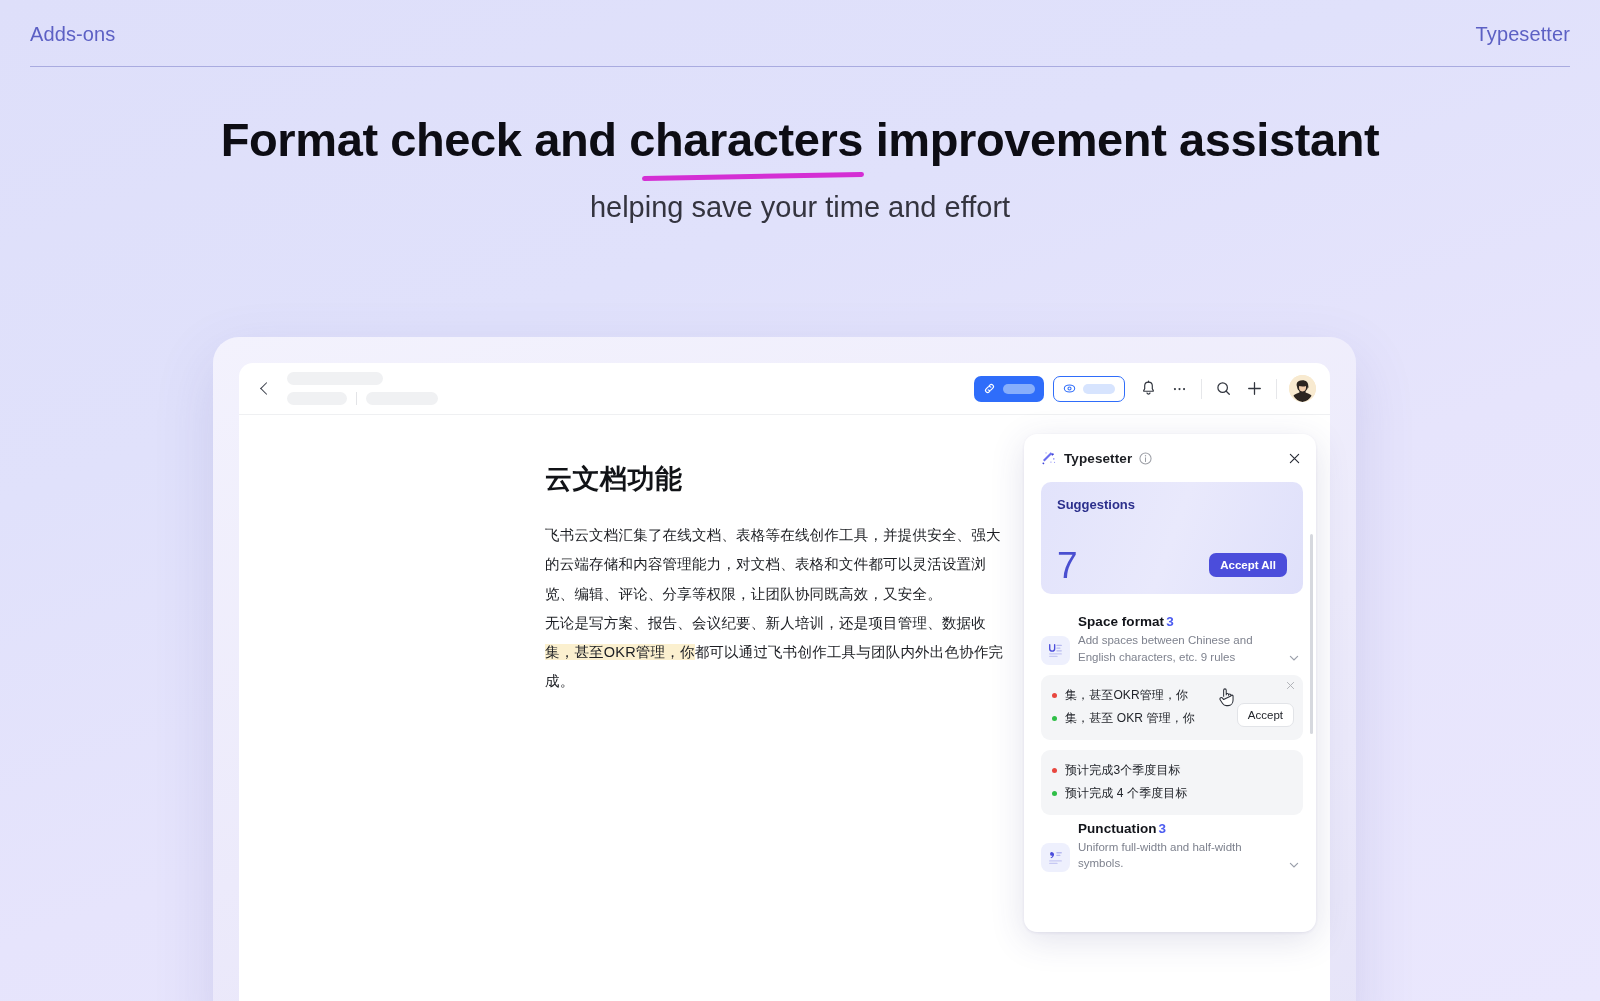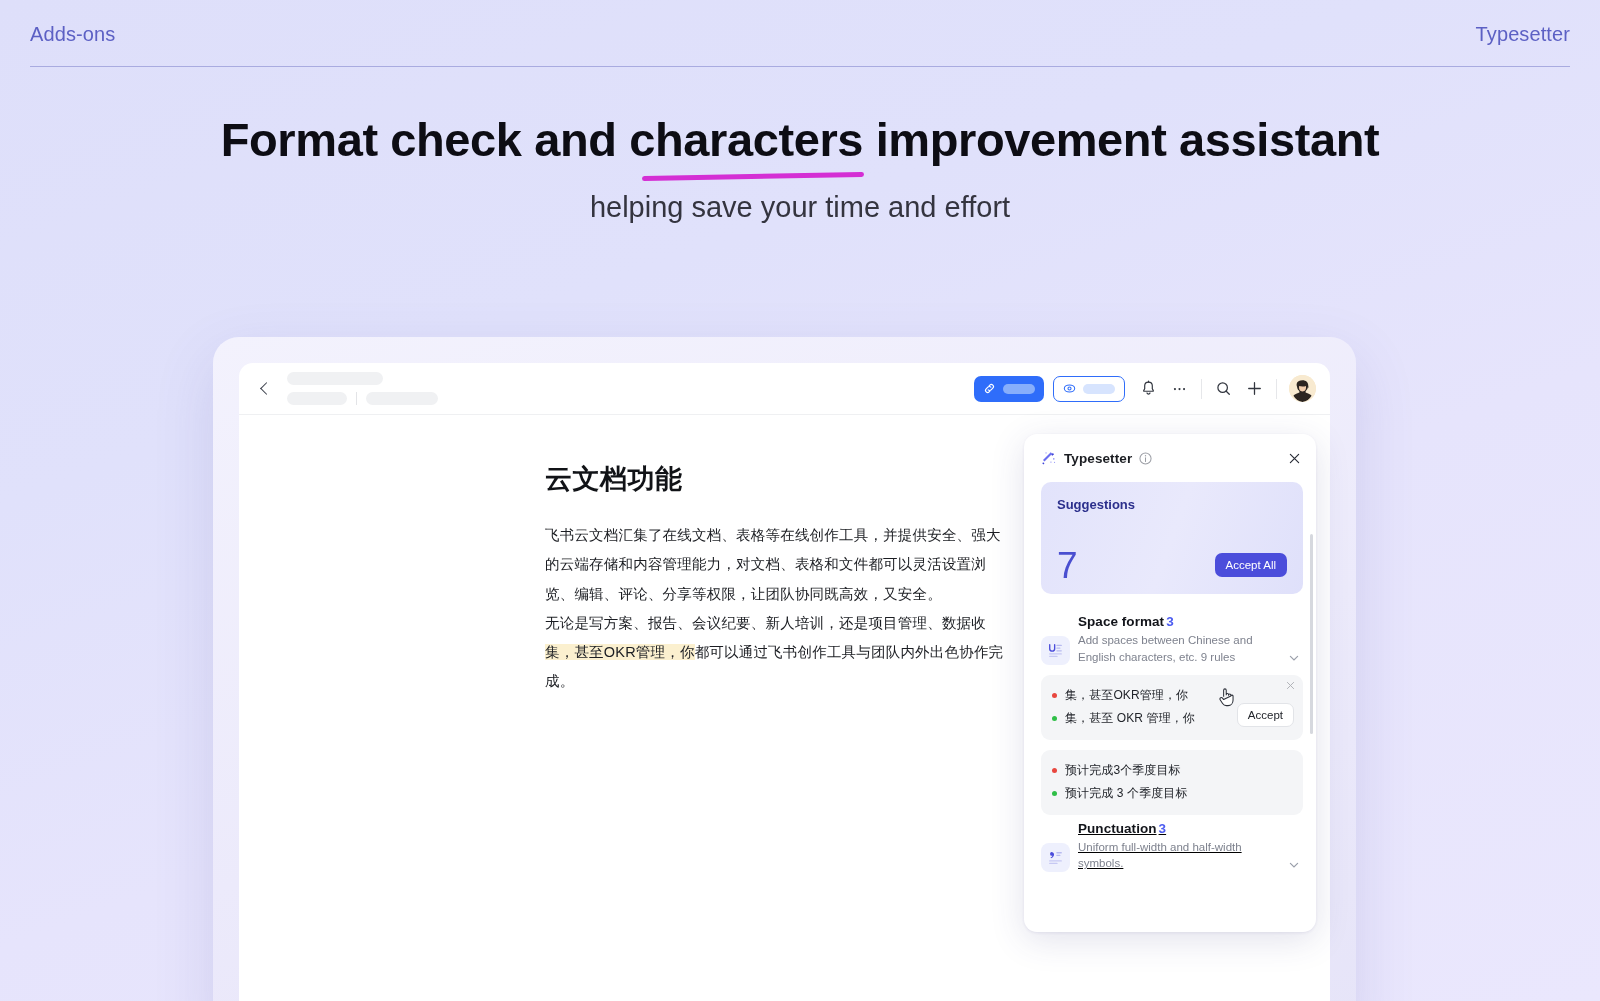--- a/index.html
+++ b/index.html
@@ -254,21 +254,21 @@
     color: #4a4fd0;
     font-weight: 400;
     line-height: 1;
   }
   .accept-all {
     position: absolute;
     right: 16px; bottom: 17px;
     background: #4b4ddb;
     color: #ffffff;
     font-size: 11.5px;
-    font-weight: normal;
+    font-weight: bold;
     border-radius: 7px;
     padding: 6px 11px;
     border: none;
     cursor: pointer;
     font-family: inherit;
   }
 
   .rule-sec { margin-bottom: 6px; }
   .rule-head {
     display: flex;
@@ -521,26 +521,26 @@
         </svg>
       </div>
 
       <div class="sitem">
         <div class="sline">
           <span class="dot red"></span>
           <span>预计完成3个季度目标</span>
         </div>
         <div class="sline">
           <span class="dot green"></span>
-          <span>预计完成 3 个季度目标</span>
+          <span>预计完成 4 个季度目标</span>
         </div>
       </div>
     </div>
 
-    <div class="rule-sec" style="text-decoration:underline;">
+    <div class="rule-sec" style="">
       <div class="rule-head">
         <div class="rule-ic">
           <svg viewBox="0 0 20 20" width="17" height="17">
             <path d="M5.1 3.4c1.9 0 3.2 1.3 3.2 3.1 0 2.1-1.6 3.8-3.6 4.5l-.5-1c1.2-.5 2-1.3 2.2-2.1-.1 0-.3.1-.5.1A2.2 2.2 0 0 1 3.6 5.8c0-1.3 1-2.4 1.5-2.4z" fill="#4b4ddb"></path>
             <path d="M11.7 4.4h5.1M11.7 7.6h3.4" stroke="#b8bbf0" stroke-width="1.5" stroke-linecap="round"></path>
             <path d="M3.2 14.1h13.6M3.2 17h8.6" stroke="#c6c8f3" stroke-width="1.5" stroke-linecap="round"></path>
           </svg>
         </div>
         <div class="rule-text">
           <div class="rule-title"><span>Punctuation</span><span class="n">3</span></div>

